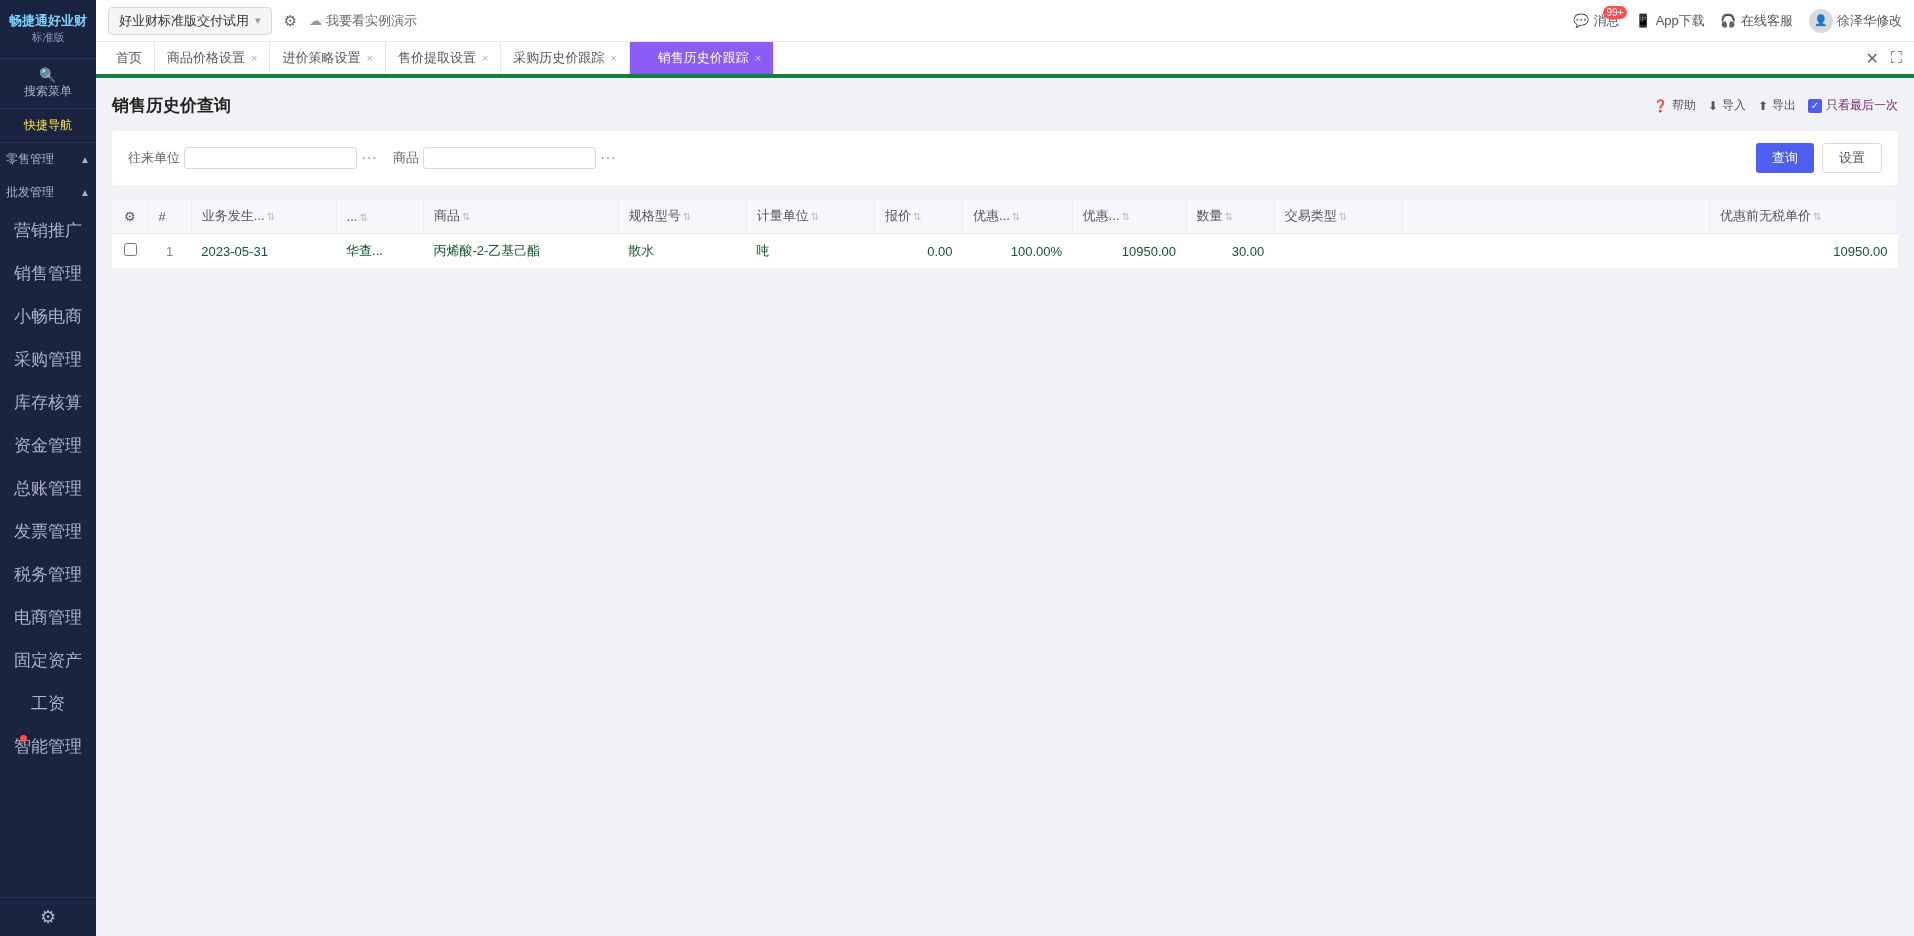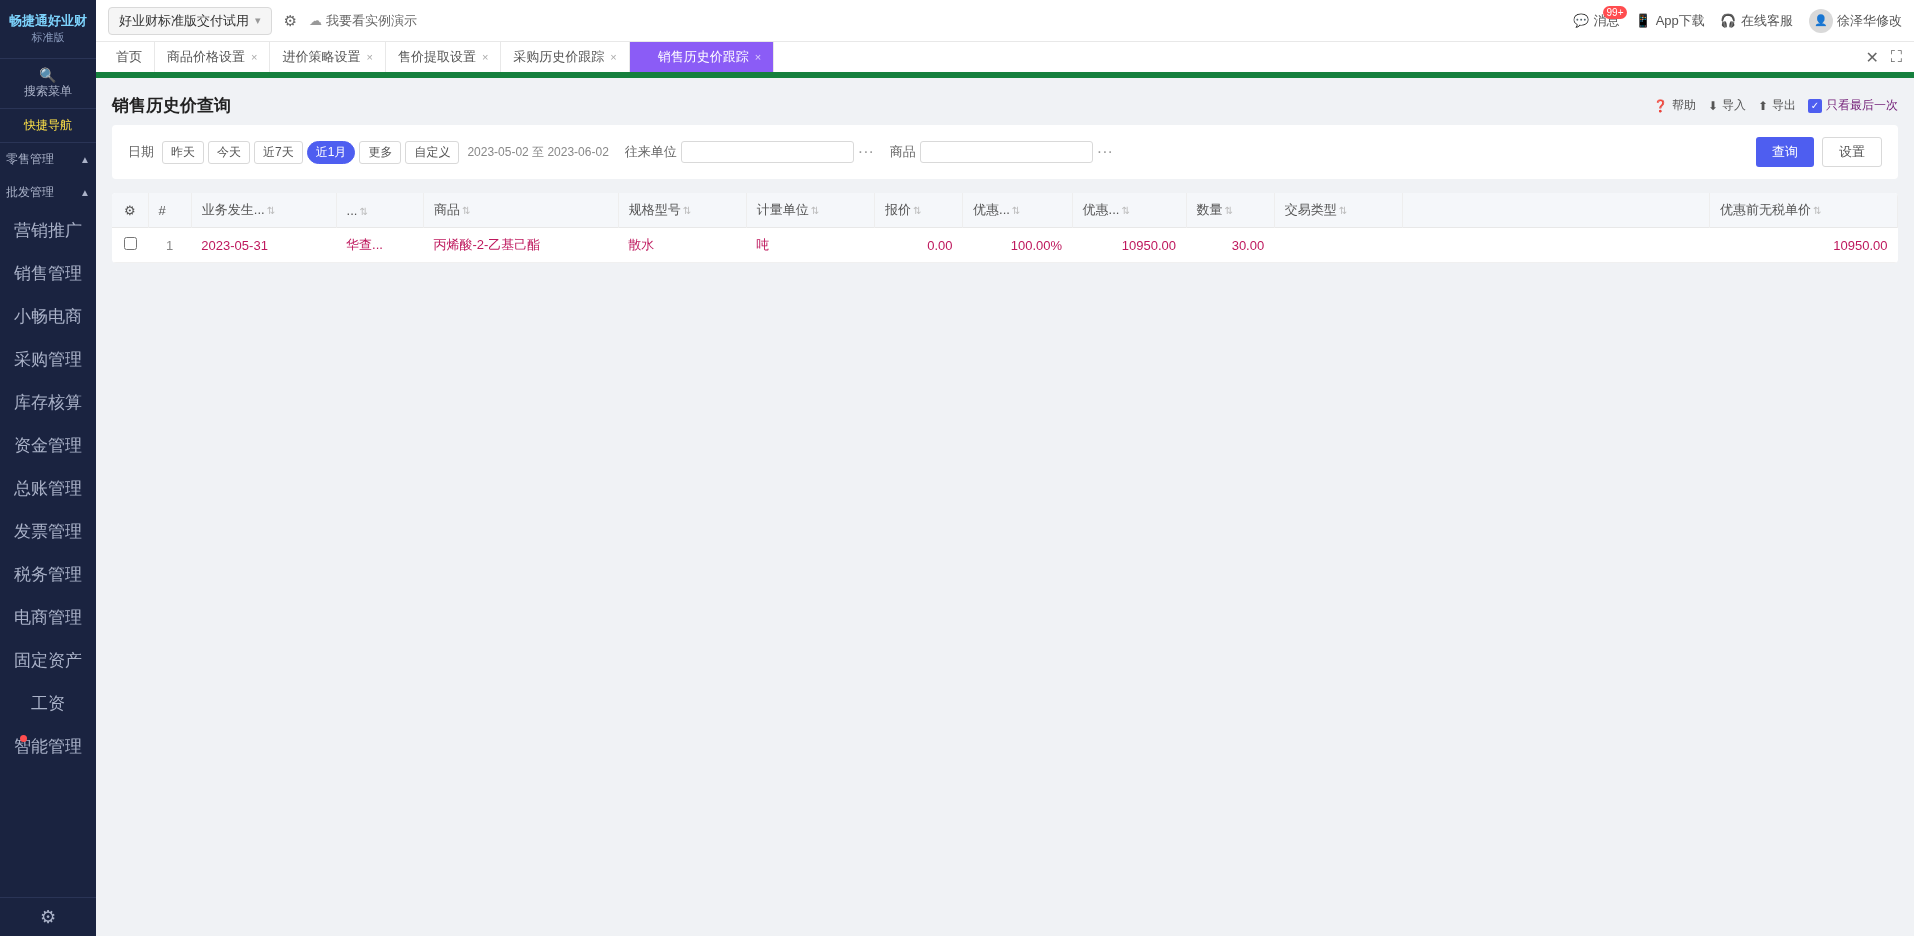--- a/index.html
+++ b/index.html
@@ -103,21 +103,21 @@
     .topbar-demo { color: #666; cursor: pointer; font-size: 13px; display: flex; align-items: center; gap: 4px; }
     .topbar-demo .demo-icon { color: #999; }
     .topbar-right { margin-left: auto; display: flex; align-items: center; gap: 16px; }
     .topbar-right-item { display: flex; align-items: center; gap: 4px; color: #555; font-size: 13px; cursor: pointer; position: relative; }
     .badge-red { background: #ff4d4f; color: #fff; font-size: 10px; border-radius: 10px; padding: 1px 4px; position: absolute; top: -6px; right: -8px; }
     .user-avatar { width: 24px; height: 24px; border-radius: 50%; background: #d9d9d9; display: flex; align-items: center; justify-content: center; font-size: 11px; color: #666; }
 
     
     .tabbar {
       background: #fff;
-      border-bottom: 6px solid #15803d;
+      border-bottom: 4px solid #15803d;
       display: flex;
       align-items: center;
       padding: 0 8px;
       height: 36px;
       flex-shrink: 0;
       gap: 0;
       overflow-x: auto;
     }
     .tab-item {
       display: flex;
@@ -142,21 +142,21 @@
     .content {
       flex: 1;
       padding: 16px;
       overflow-y: auto;
       background: #f0f2f5;
     }
     .page-header {
       display: flex;
       align-items: center;
       justify-content: space-between;
-      margin-bottom: 8px;
+      margin-bottom: 14px;
       gap: 31px;
     }
     .page-title {
       font-size: 17px;
       font-weight: bold;
       color: #222;
     }
     .page-actions {
       display: flex;
       align-items: center;
@@ -265,21 +265,21 @@
       white-space: nowrap;
       border-right: 1px solid #eee;
       position: relative;
     }
     thead th .sort-icons { font-size: 10px; color: #bbb; margin-left: 2px; }
     tbody tr {
       border-bottom: 1px solid #f0f0f0;
     }
     tbody td {
       padding: 8px 10px;
-      color: #be185d;
+      color: #14532d;
       white-space: nowrap;
     }
     .th-gear { width: 36px; text-align: center; }
     .td-num { color: #888; text-align: center; }
     .td-right { text-align: right; }
 
     
     .sidebar-group-header {
       display: flex;
       align-items: center;
@@ -444,32 +444,20 @@
           <span>导出</span>
         </button>
         <label class="checkbox-label">
           <span class="checkbox-blue"></span>
           <span>只看最后一次</span>
         </label>
       </div>
     </div>
 
     <div class="filter-bar">
-      <div class="filter-group">
-        <span class="filter-label">日期</span>
-        <div class="date-btns">
-          <button class="date-btn">昨天</button>
-          <button class="date-btn">今天</button>
-          <button class="date-btn">近7天</button>
-          <button class="date-btn active">近1月</button>
-          <button class="date-btn">更多</button>
-          <button class="date-btn">自定义</button>
-        </div>
-        <span class="date-range">2023-05-02 至 2023-06-02</span>
-      </div>
 
       <div class="filter-input-wrap">
         <span class="filter-label">往来单位</span>
         <input class="filter-input" type="text" value="" style="">
         <span class="filter-dots">···</span>
       </div>
 
       <div class="filter-input-wrap">
         <span class="filter-label">商品</span>
         <input class="filter-input" type="text" value="" style="">

